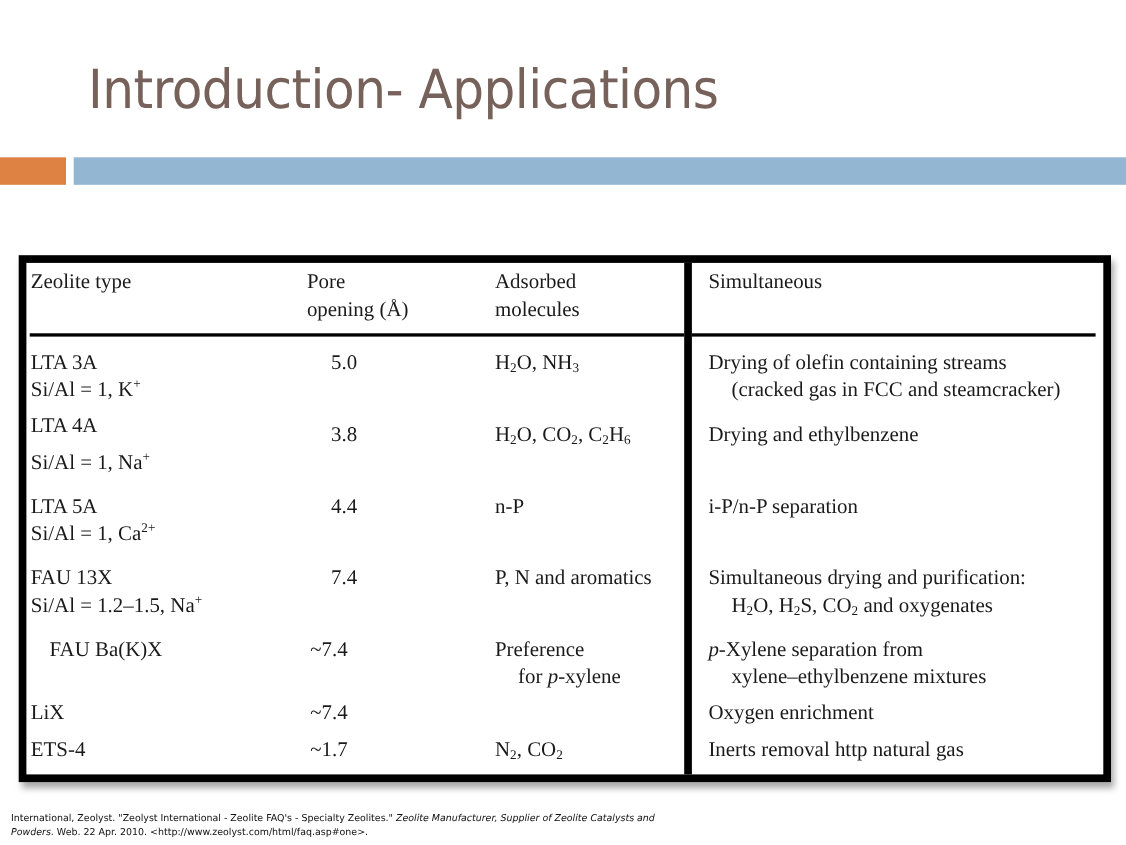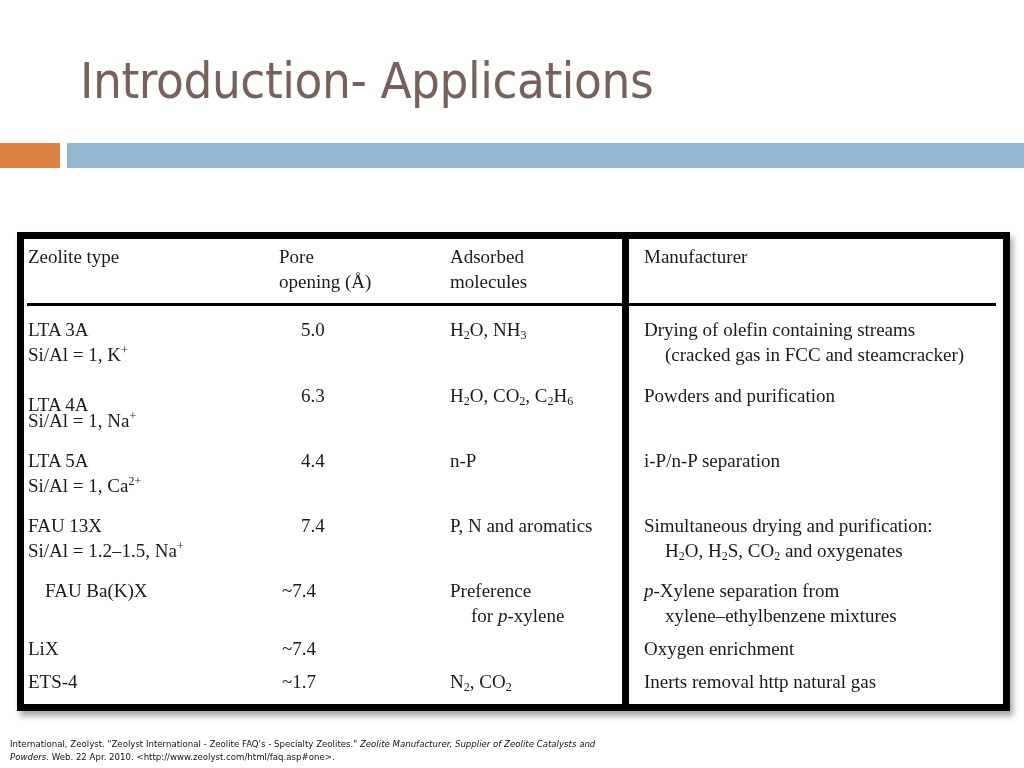--- a/index.html
+++ b/index.html
@@ -54,37 +54,37 @@
 <div class="table-box">
   <div class="divider-v"></div>
   <div class="header-line-left"></div>
   <div class="header-line-right"></div>
 
   <div class="cell" style="left:4px;top:6px">Zeolite type</div>
   <div class="cell" style="left:255px;top:6px">Pore</div>
   <div class="cell" style="left:255px;top:31px">opening (Å)</div>
   <div class="cell" style="left:426px;top:6px">Adsorbed</div>
   <div class="cell" style="left:426px;top:31px">molecules</div>
-  <div class="cell" style="left:620px;top:6px">Manufacturer</div>
+  <div class="cell" style="left:620px;top:6px">Simultaneous</div>
 
   <div>
     <div class="cell" style="left:4px;top:79px">LTA 3A</div>
     <div class="cell" style="left:4px;top:104px">Si/Al = 1, K<sup>+</sup></div>
     <div class="cell" style="left:277px;top:79px">5.0</div>
     <div class="cell" style="left:426px;top:79px">H<sub>2</sub>O, NH<sub>3</sub></div>
     <div class="cell" style="left:620px;top:79px">Drying of olefin containing streams</div>
     <div class="cell indent" style="left:620px;top:104px">(cracked gas in FCC and steamcracker)</div>
   </div>
 
   <div>
-    <div class="cell" style="left:4px;top:154px">LTA 4A</div>
+    <div class="cell" style="left:4px;top:137px">LTA 4A</div>
     <div class="cell" style="left:4px;top:170px">Si/Al = 1, Na<sup>+</sup></div>
-    <div class="cell" style="left:277px;top:145px">6.3</div>
+    <div class="cell" style="left:277px;top:145px">3.8</div>
     <div class="cell" style="left:426px;top:145px">H<sub>2</sub>O, CO<sub>2</sub>, C<sub>2</sub>H<sub>6</sub></div>
-    <div class="cell" style="left:620px;top:145px">Powders and purification</div>
+    <div class="cell" style="left:620px;top:145px">Drying and ethylbenzene</div>
   </div>
 
   <div>
     <div class="cell" style="left:4px;top:210px">LTA 5A</div>
     <div class="cell" style="left:4px;top:235px">Si/Al = 1, Ca<sup>2+</sup></div>
     <div class="cell" style="left:277px;top:210px">4.4</div>
     <div class="cell" style="left:426px;top:210px">n-P</div>
     <div class="cell" style="left:620px;top:210px">i-P/n-P separation</div>
   </div>
 

